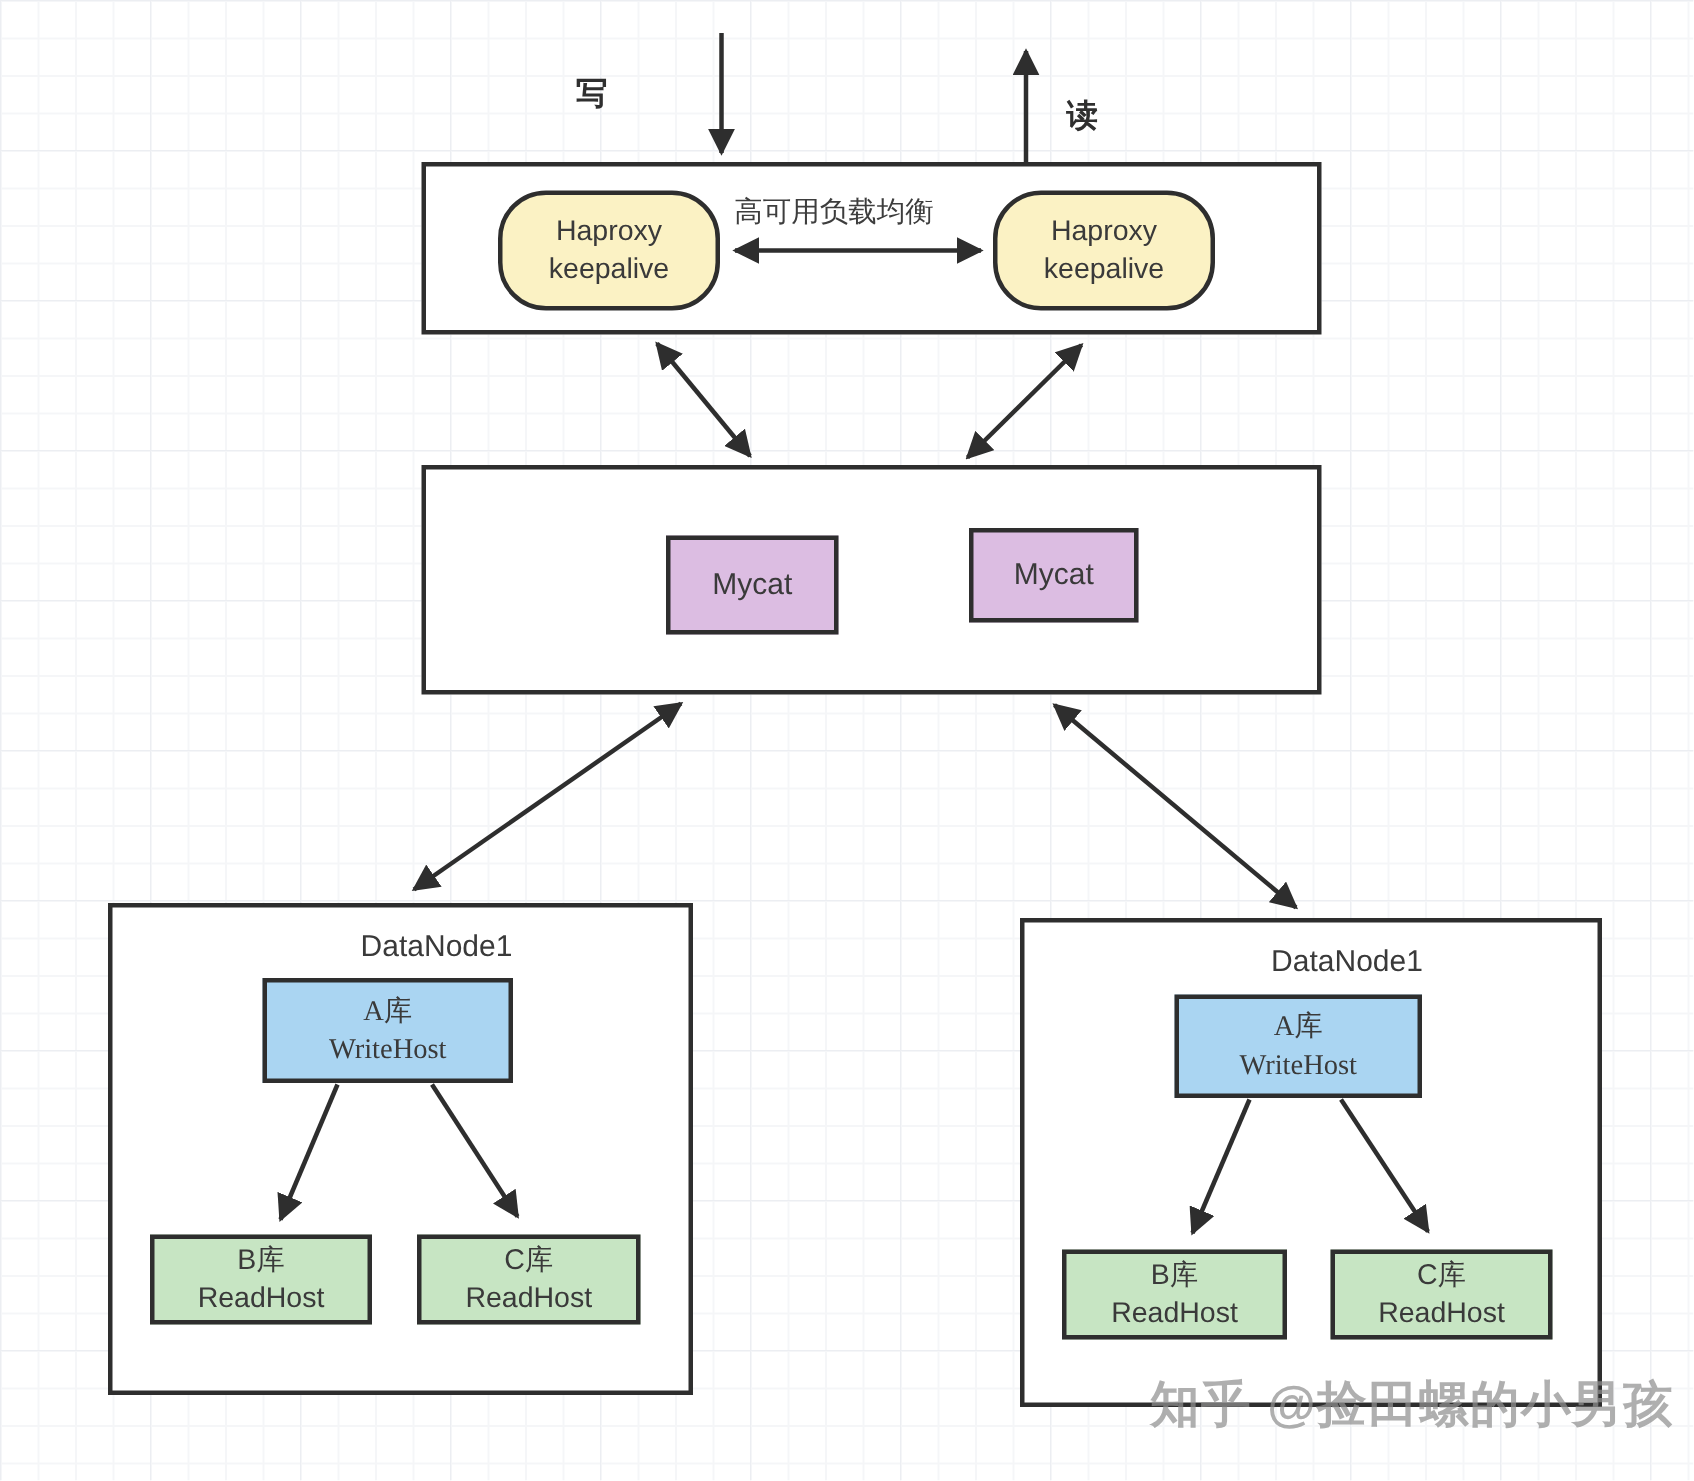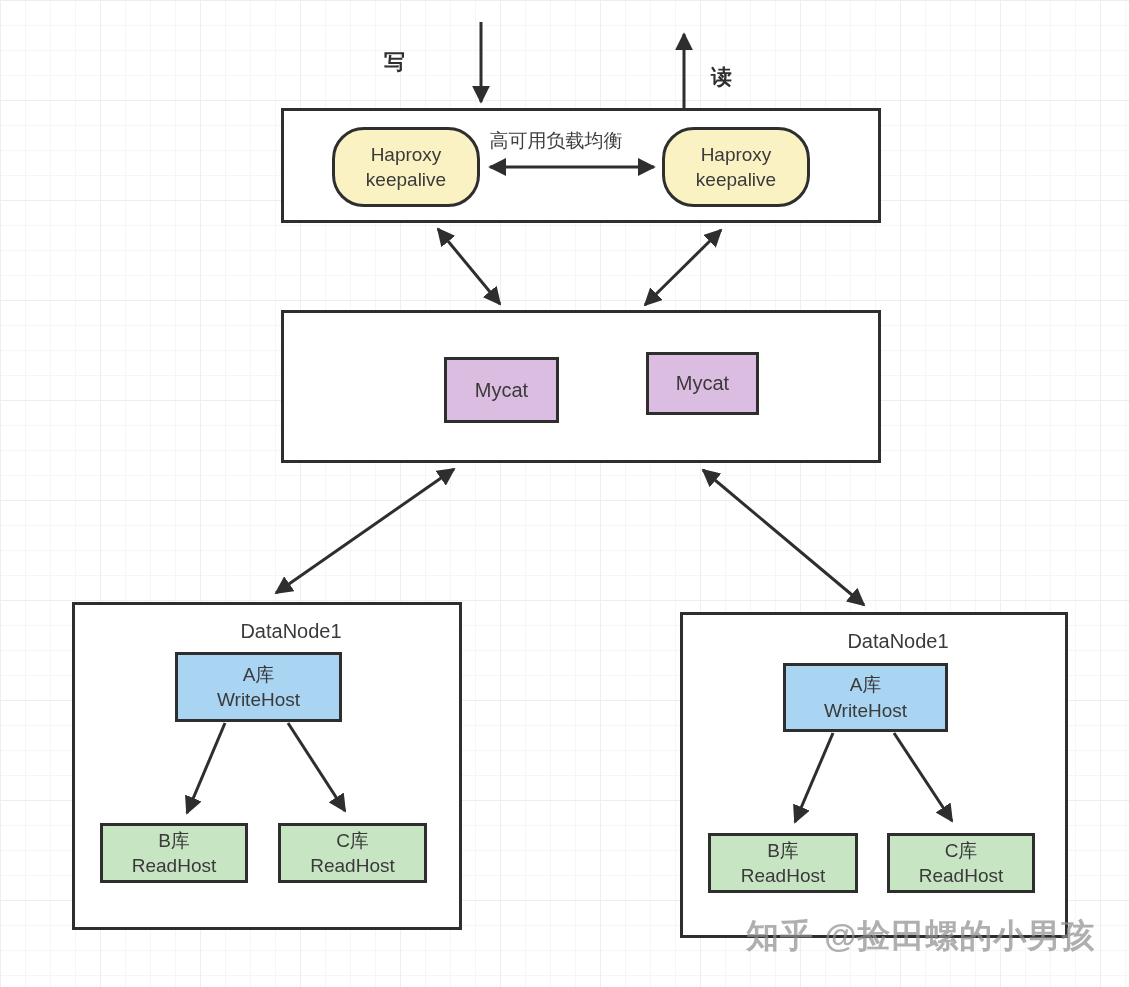--- a/index.html
+++ b/index.html
@@ -34,21 +34,21 @@
     flex-direction: column;
     align-items: center;
     justify-content: center;
     text-align: center;
     color: #3a3a3a;
     font-size: 19px;
     line-height: 1.32;
   }
   .fill-yellow { background: #fbf2c4; border-radius: 32px; }
   .fill-purple { background: #dcbde2; font-size: 20px; margin-left: 19px; }
-  .fill-blue   { background: #aad5f2; }
+  .fill-blue   { background: #aad5f2; font-family: Liberation Serif, serif; }
   .fill-green  { background: #c7e5c3; text-align: right; }
 
   .free-label {
     position: absolute;
     color: #2f2f2f;
     white-space: nowrap;
   }
   .cn-rw { font-size: 21px; font-weight: bold; }
   .lb-title {
     position: absolute;
@@ -74,20 +74,21 @@
 
   .watermark {
     position: absolute;
     left: 746px;
     top: 914px;
     width: 370px;
     font-size: 33px;
     font-weight: bold;
     color: rgba(144, 144, 144, 0.72);
     white-space: nowrap;
+    text-align: right;
     letter-spacing: 1px;
   }
 </style>
 </head>
 <body>
 
 <div class="canvas">
 
   <div class="container-box" style="left:281px; top:108px; width:600px; height:115px;"></div>
   <div class="container-box" style="left:281px; top:310px; width:600px; height:153px;"></div>

